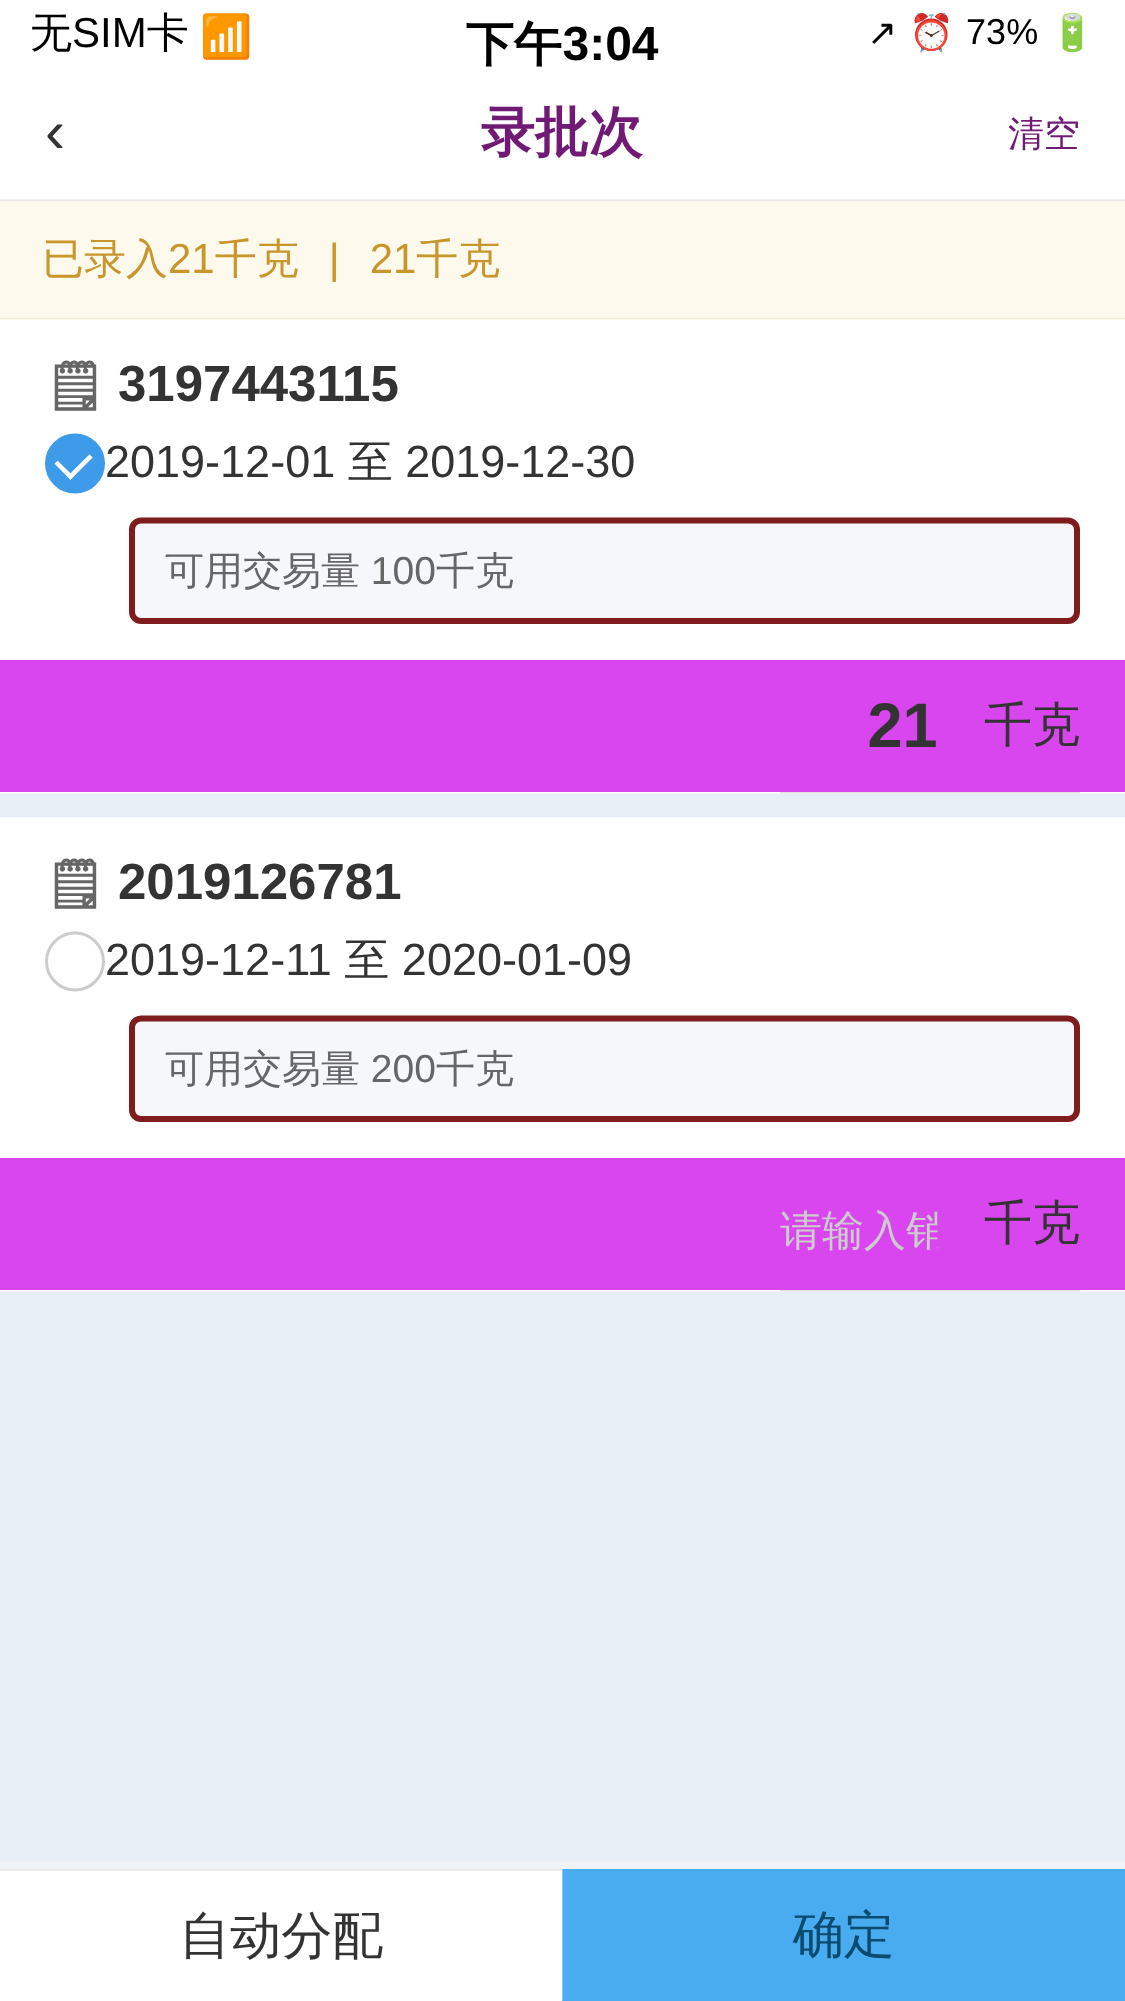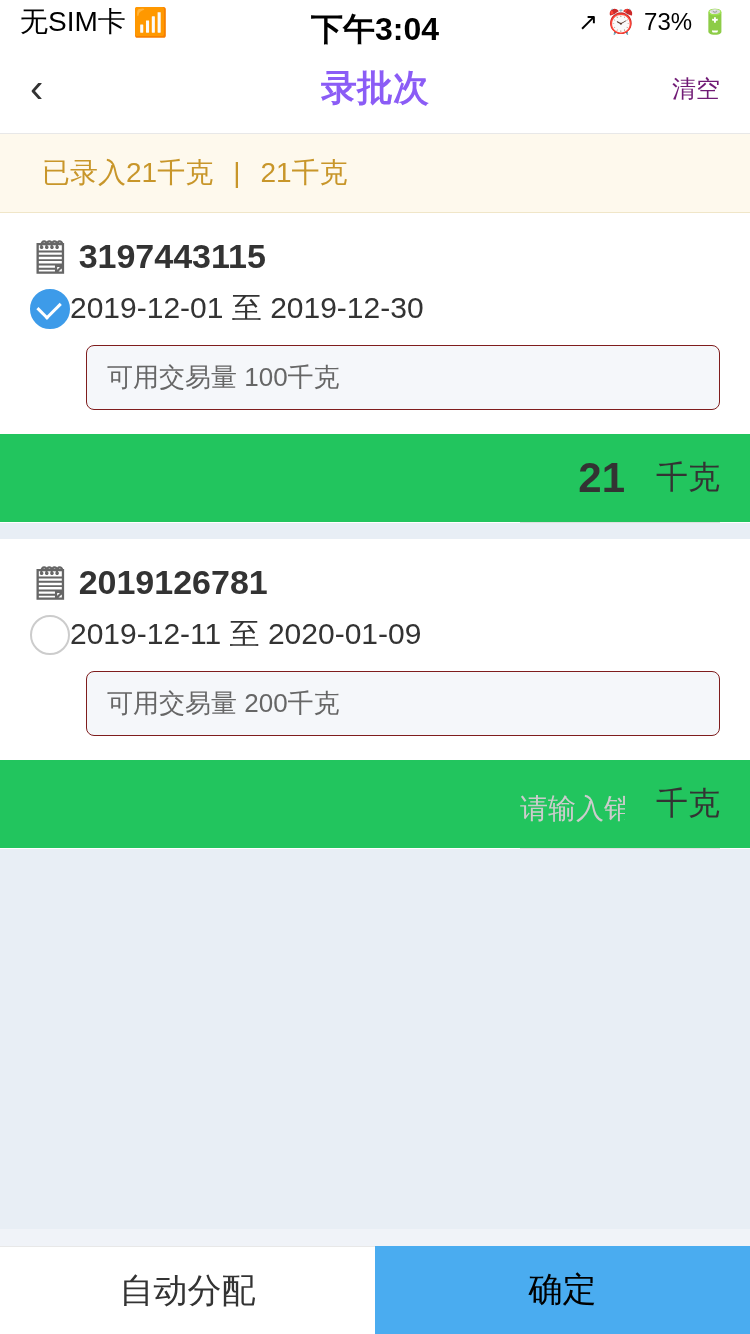--- a/index.html
+++ b/index.html
@@ -18,21 +18,21 @@
       height: 44px;
       background: #fff;
       display: flex;
       align-items: center;
       justify-content: space-between;
       padding: 0 20px;
       font-size: 28px;
     }
     .status-left {
       display: flex;
-      align-items: center;
+      align-items: flex-end;
       gap: 8px;
       font-size: 28px;
       color: #000;
     }
     .status-center {
       font-size: 32px;
       font-weight: 600;
       color: #000;
       position: absolute;
       left: 50%;
@@ -60,35 +60,35 @@
       border-bottom: 1px solid #e8e8e8;
     }
     .nav-back {
       font-size: 40px;
       color: #333;
       cursor: pointer;
     }
     .nav-title {
       font-size: 36px;
       font-weight: 600;
-      color: #8b5cf6;
+      color: #701a75;
       position: absolute;
       left: 50%;
       transform: translateX(-50%);
     }
     .nav-action {
       font-size: 24px;
       color: #701a75;
       cursor: pointer;
     }
 
     
     .info-banner {
       background: #fef9ed;
-      padding: 20px 42px;
+      padding: 20px 28px;
       display: flex;
       align-items: center;
       gap: 20px;
       border-bottom: 1px solid #f0e6c8;
     }
     .info-item {
       font-size: 28px;
       color: #c8962a;
     }
     .info-divider {
@@ -148,33 +148,33 @@
       border-bottom: 3px solid #fff;
       transform: rotate(-45deg) translateY(-2px);
       display: block;
     }
     .batch-date {
       font-size: 30px;
       color: #333;
     }
     .available-tag {
       background: #f5f7fa;
-      border: 1px solid #7f1d1d;
+      border: 4px solid #7f1d1d;
       border-radius: 8px;
       padding: 14px 20px;
       font-size: 26px;
       color: #666;
       margin-left: 56px;
     }
     .quantity-row {
       display: flex;
       align-items: center;
       justify-content: flex-end;
       padding: 20px 30px;
-      background: #22c55e;
+      background: #d946ef;
       gap: 16px;
     }
     .quantity-input {
       text-align: right;
       font-size: 42px;
       font-weight: 600;
       color: #333;
       border: none;
       outline: none;
       width: 120px;
@@ -229,21 +229,21 @@
       cursor: pointer;
       border-top: 1px solid #e8e8e8;
     }
     .footer-confirm {
       flex: 1;
       background: #4aacf0;
       display: flex;
       align-items: center;
       justify-content: center;
       font-size: 34px;
-      color: #000000;
+      color: #0c4a6e;
       cursor: pointer;
     }
 
     .batch-block {
       background: #fff;
     }
   </style>
 </head>
 <body>
 

